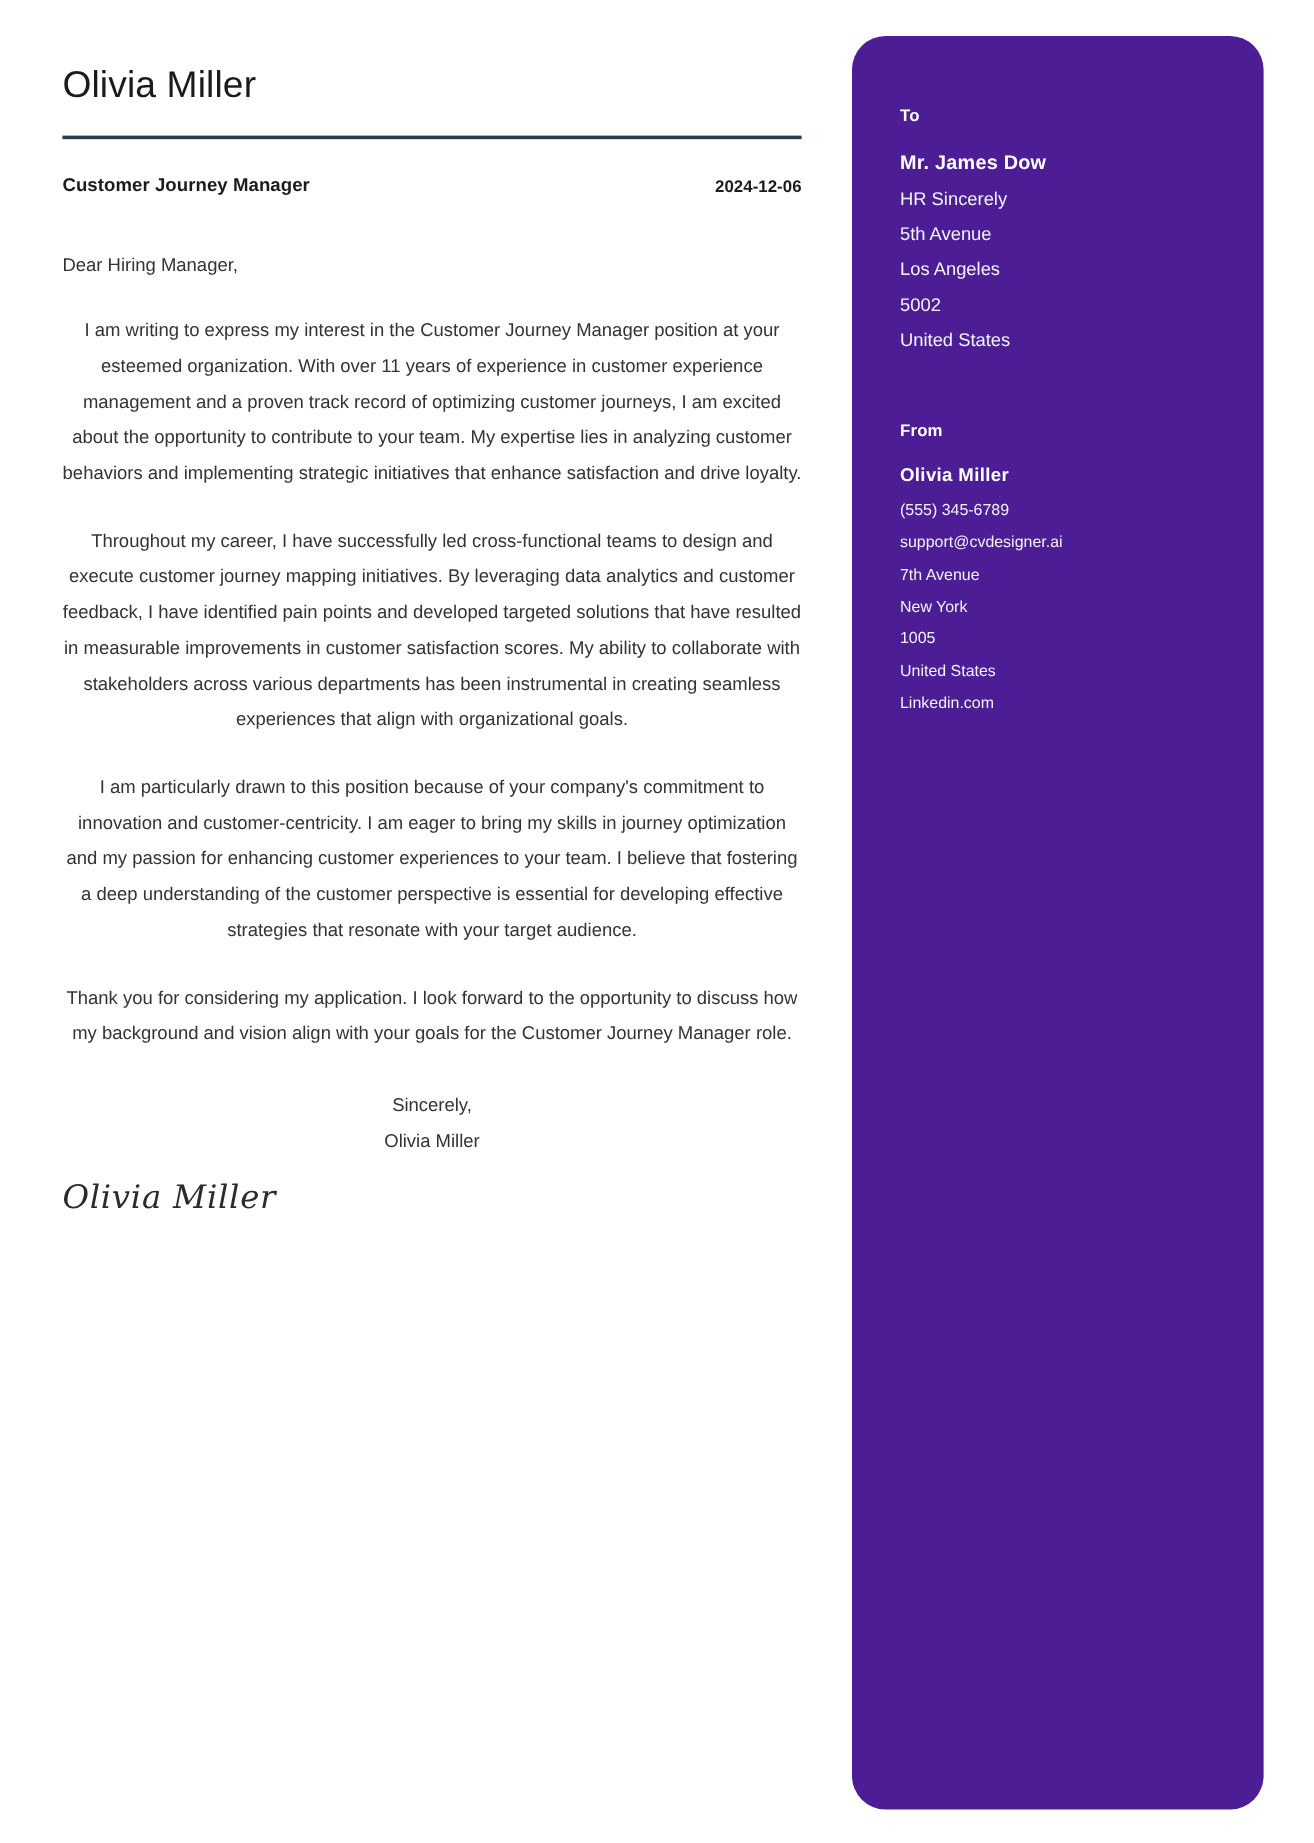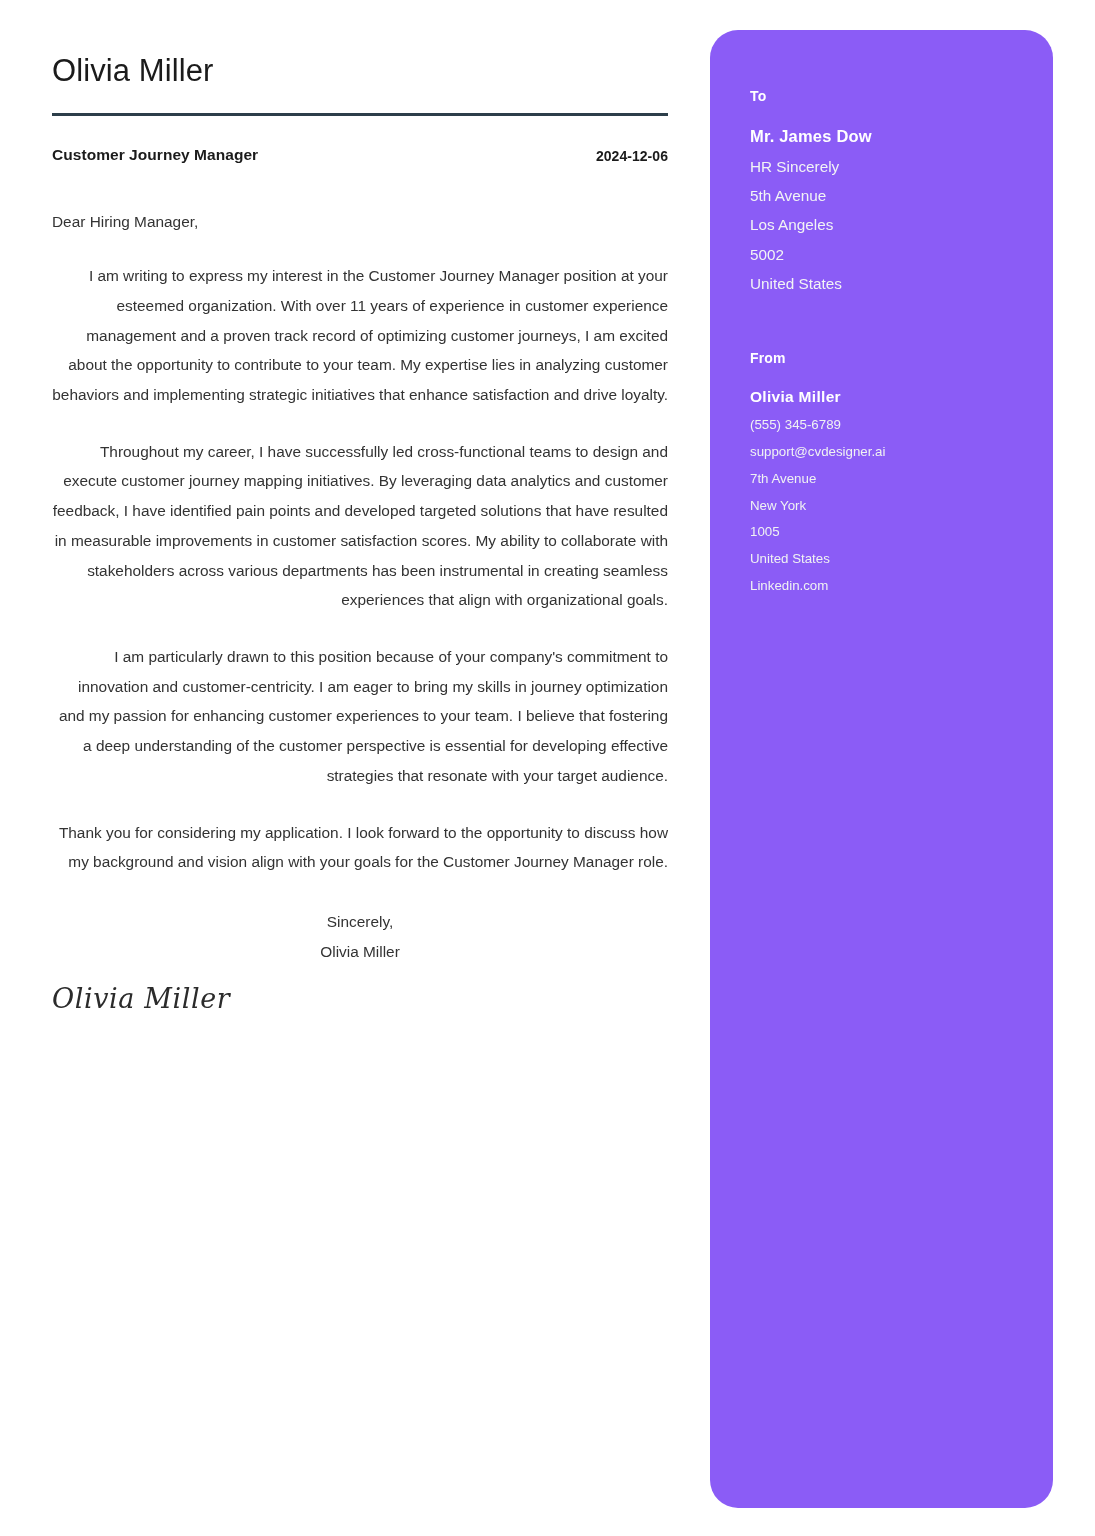--- a/index.html
+++ b/index.html
@@ -40,21 +40,21 @@
   .rule {
     margin-top: 24px;
     height: 3px;
     background: #2d3e4a;
     width: 100%;
   }
 
   .subhead {
     margin-top: 30px;
     display: flex;
-    align-items: flex-end;
+    align-items: center;
     justify-content: space-between;
   }
 
   .job-title {
     font-size: 15.5px;
     font-weight: 700;
     color: #1b1b1b;
     letter-spacing: 0.05px;
   }
 
@@ -70,21 +70,21 @@
     font-size: 15.4px;
     color: #333333;
     line-height: 1.55;
   }
 
   .body-par {
     margin-top: 27px;
     font-size: 15.4px;
     color: #333333;
     line-height: 1.93;
-    text-align: right;
+    text-align: center;
   }
 
   .closing {
     margin-top: 30px;
     font-size: 15.4px;
     color: #333333;
     line-height: 1.93;
   }
 
   .closing div { line-height: 1.95; text-align: center; }
@@ -99,21 +99,21 @@
     line-height: 1.15;
   }
 
   
   .panel {
     position: absolute;
     left: 710px;
     top: 30px;
     width: 343px;
     height: 1478px;
-    background: #8b5cf6;
+    background: #4c1d95;
     border-radius: 28px;
     padding: 58px 0 0 40px;
   }
 
   .panel-section + .panel-section { margin-top: 52px; }
 
   .panel-label {
     font-size: 14px;
     font-weight: 700;
     color: #ffffff;

